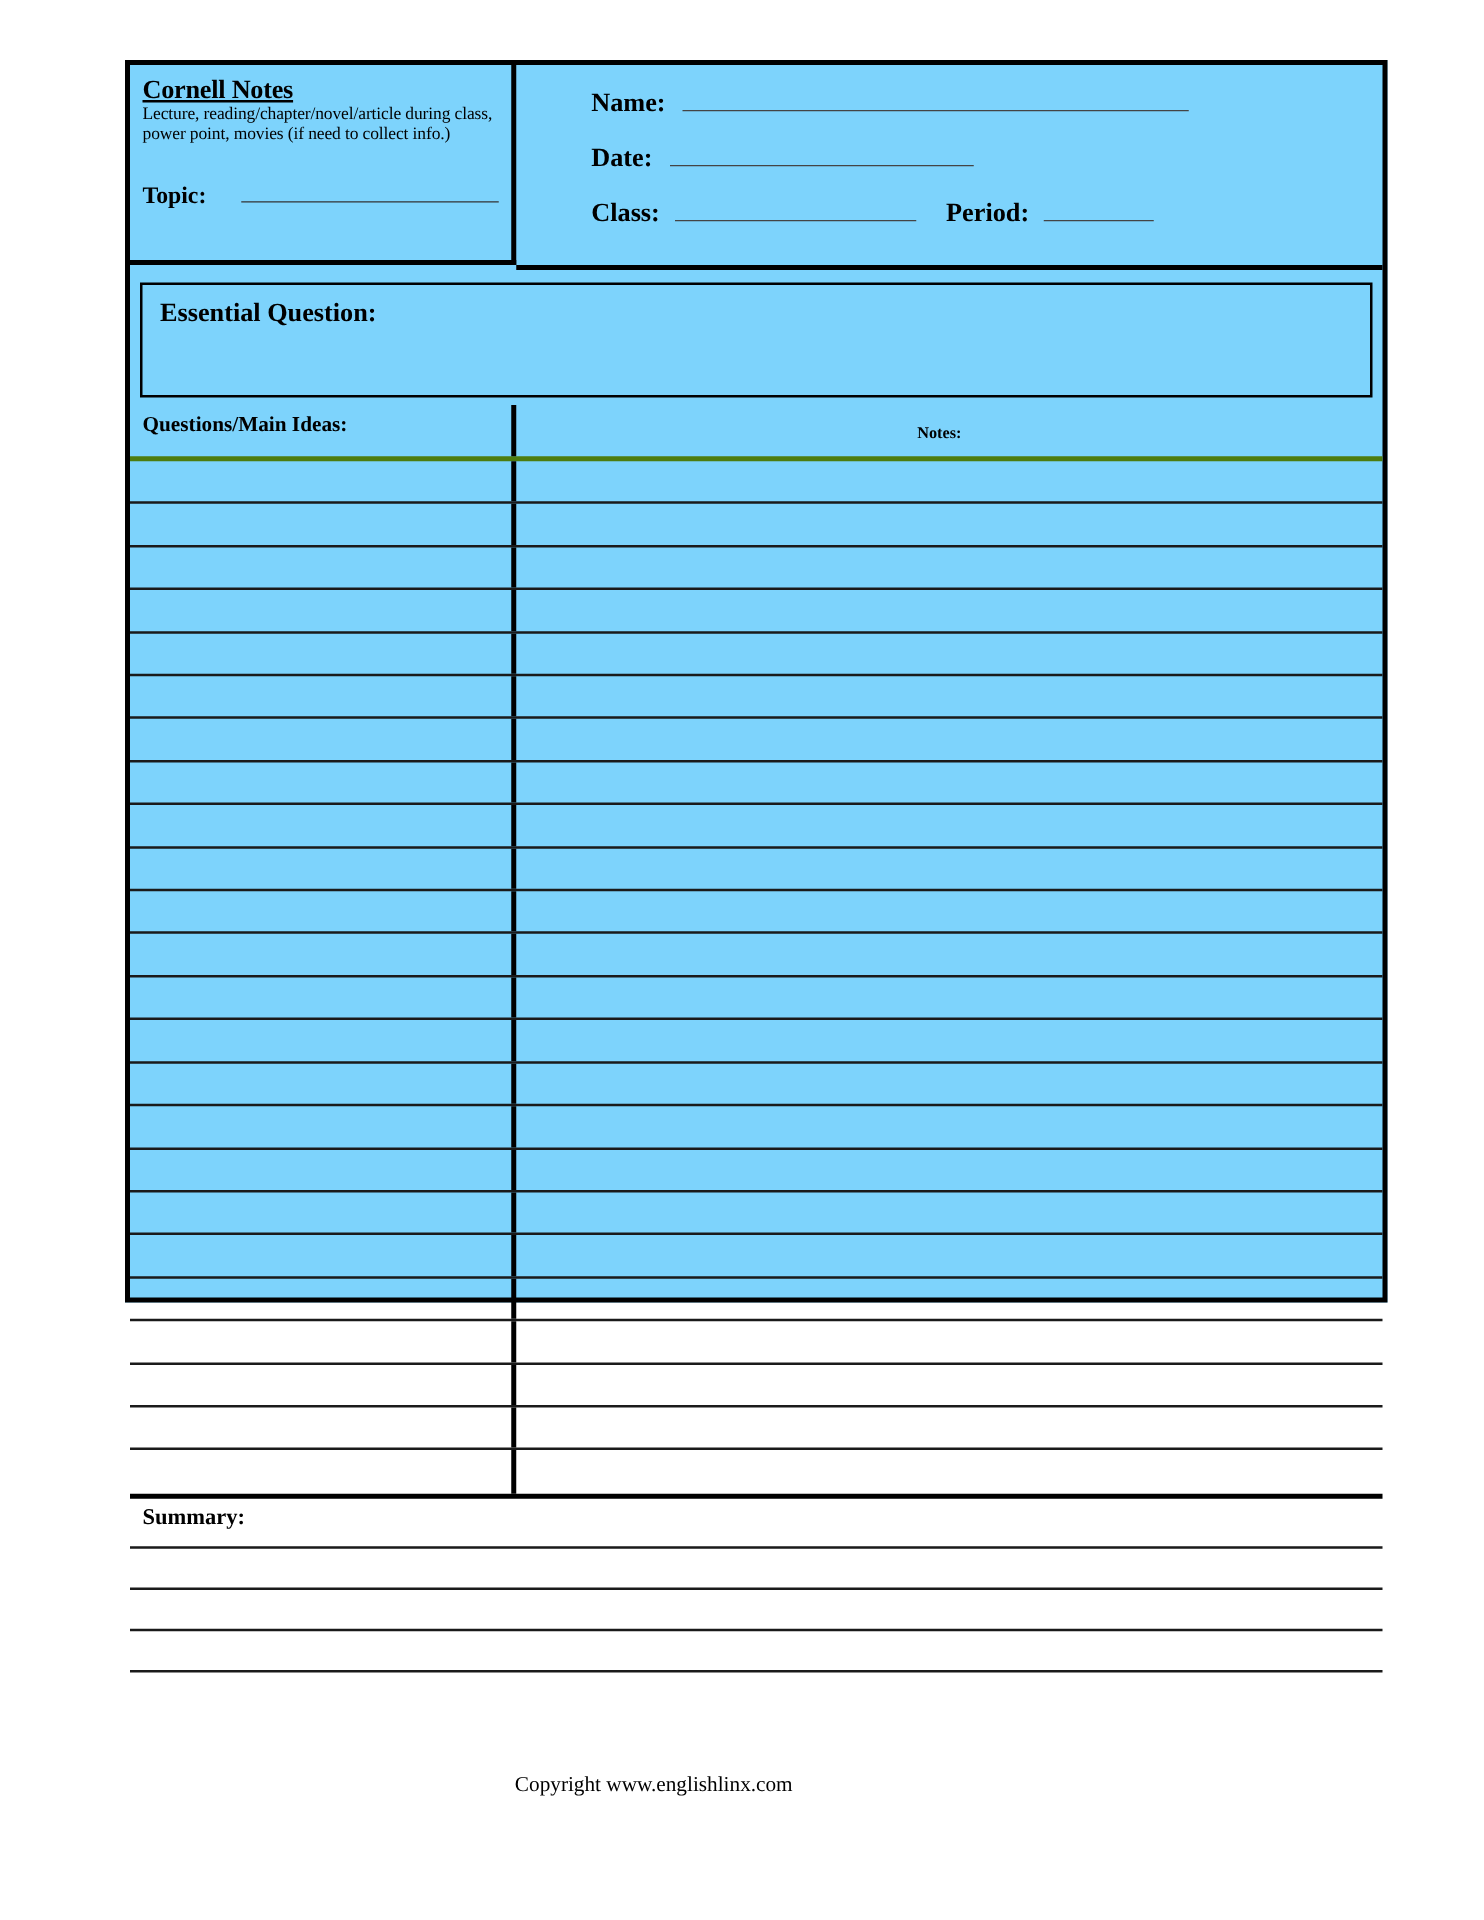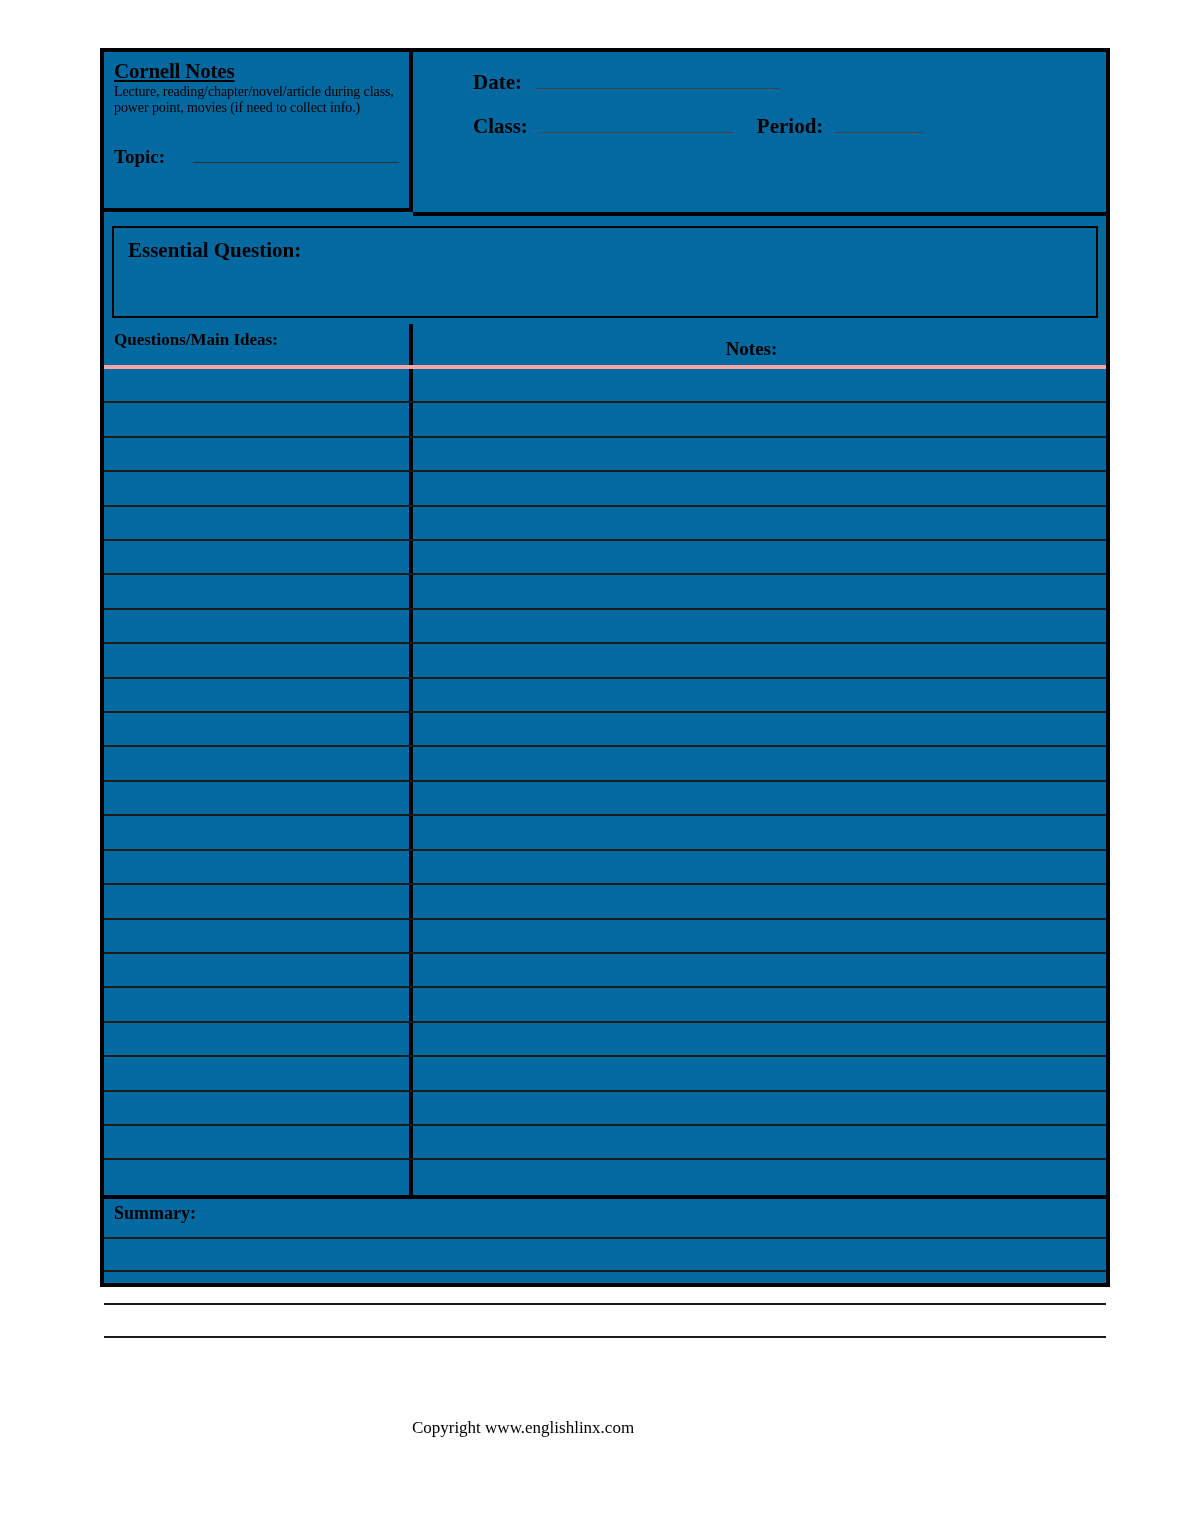--- a/index.html
+++ b/index.html
@@ -25,24 +25,24 @@
     height: 1536px;
     background: #ffffff;
   }
 
   
   .worksheet {
     position: absolute;
     left: 100px;
     top: 48px;
     width: 1010px;
-    height: 1239px;
+    height: 994px;
     border: 4px solid #000000;
     box-sizing: border-box;
-    background: #0369a1;
+    background: #7dd3fc;
   }
 
   
   .header-row {
     position: absolute;
     left: 0;
     top: 0;
     width: 100%;
     height: 168px;
   }
@@ -143,21 +143,21 @@
     font-family: Liberation Serif, serif;
   }
 
   
   .colhead {
     position: absolute;
     left: 0;
     top: 272px;
     width: 100%;
     height: 45px;
-    border-bottom: 4px solid #fca5a5;
+    border-bottom: 4px solid #4d7c0f;
     box-sizing: border-box;
   }
   .colhead-left {
     position: absolute;
     left: 0;
     top: 0;
     width: 309px;
     height: 100%;
     border-right: 4px solid #000000;
     box-sizing: border-box;
@@ -167,21 +167,21 @@
   }
   .colhead-right {
     position: absolute;
     left: 309px;
     top: 0;
     right: 16px;
     height: 100%;
     box-sizing: border-box;
     padding-top: 14px;
     text-align: center;
-    font-size: 19px;
+    font-size: 13px;
     font-weight: bold;
   }
 
   
   .notes-grid {
     position: absolute;
     left: 0;
     top: 317px;
     width: 100%;
     height: 826px;
@@ -260,20 +260,24 @@
       <div class="header-left">
         <div class="title">Cornell Notes</div>
         <div class="subtitle">Lecture, reading/chapter/novel/article during class, power point, movies (if need to collect info.)</div>
         <div class="topic-line">
           <span>Topic:</span>
             <span class="blank"></span>
         </div>
       </div>
 
       <div class="header-right">
+        <div class="field">
+          <span class="lbl">Name:</span>
+          <span class="blank blank-name"></span>
+        </div>
         <div class="field">
           <span class="lbl">Date:</span>
           <span class="blank blank-date"></span>
         </div>
         <div class="field">
           <span class="lbl">Class:</span>
           <span class="blank blank-class"></span>
           <span class="lbl lbl-period">Period:</span>
           <span class="blank blank-period"></span>
         </div>

